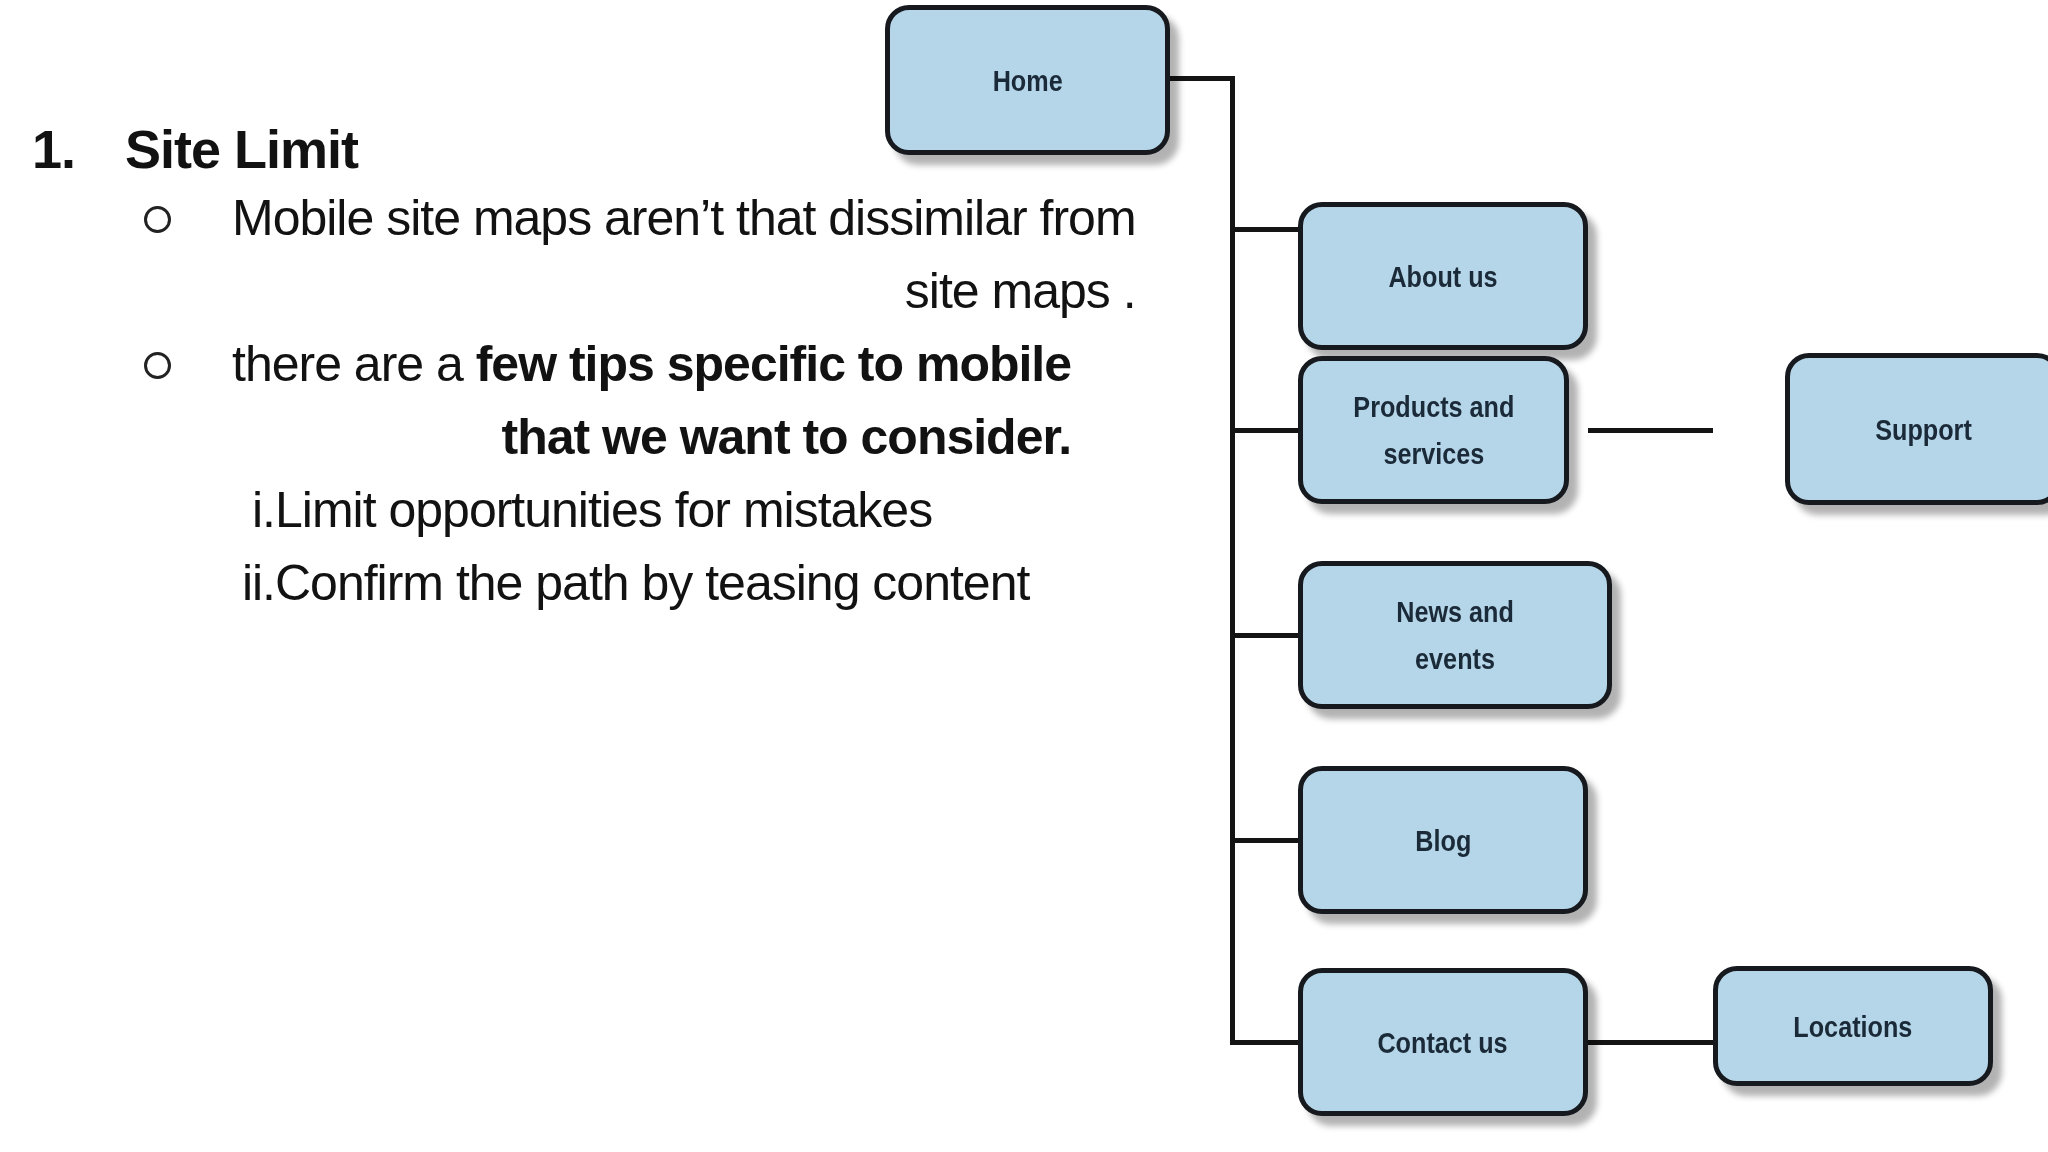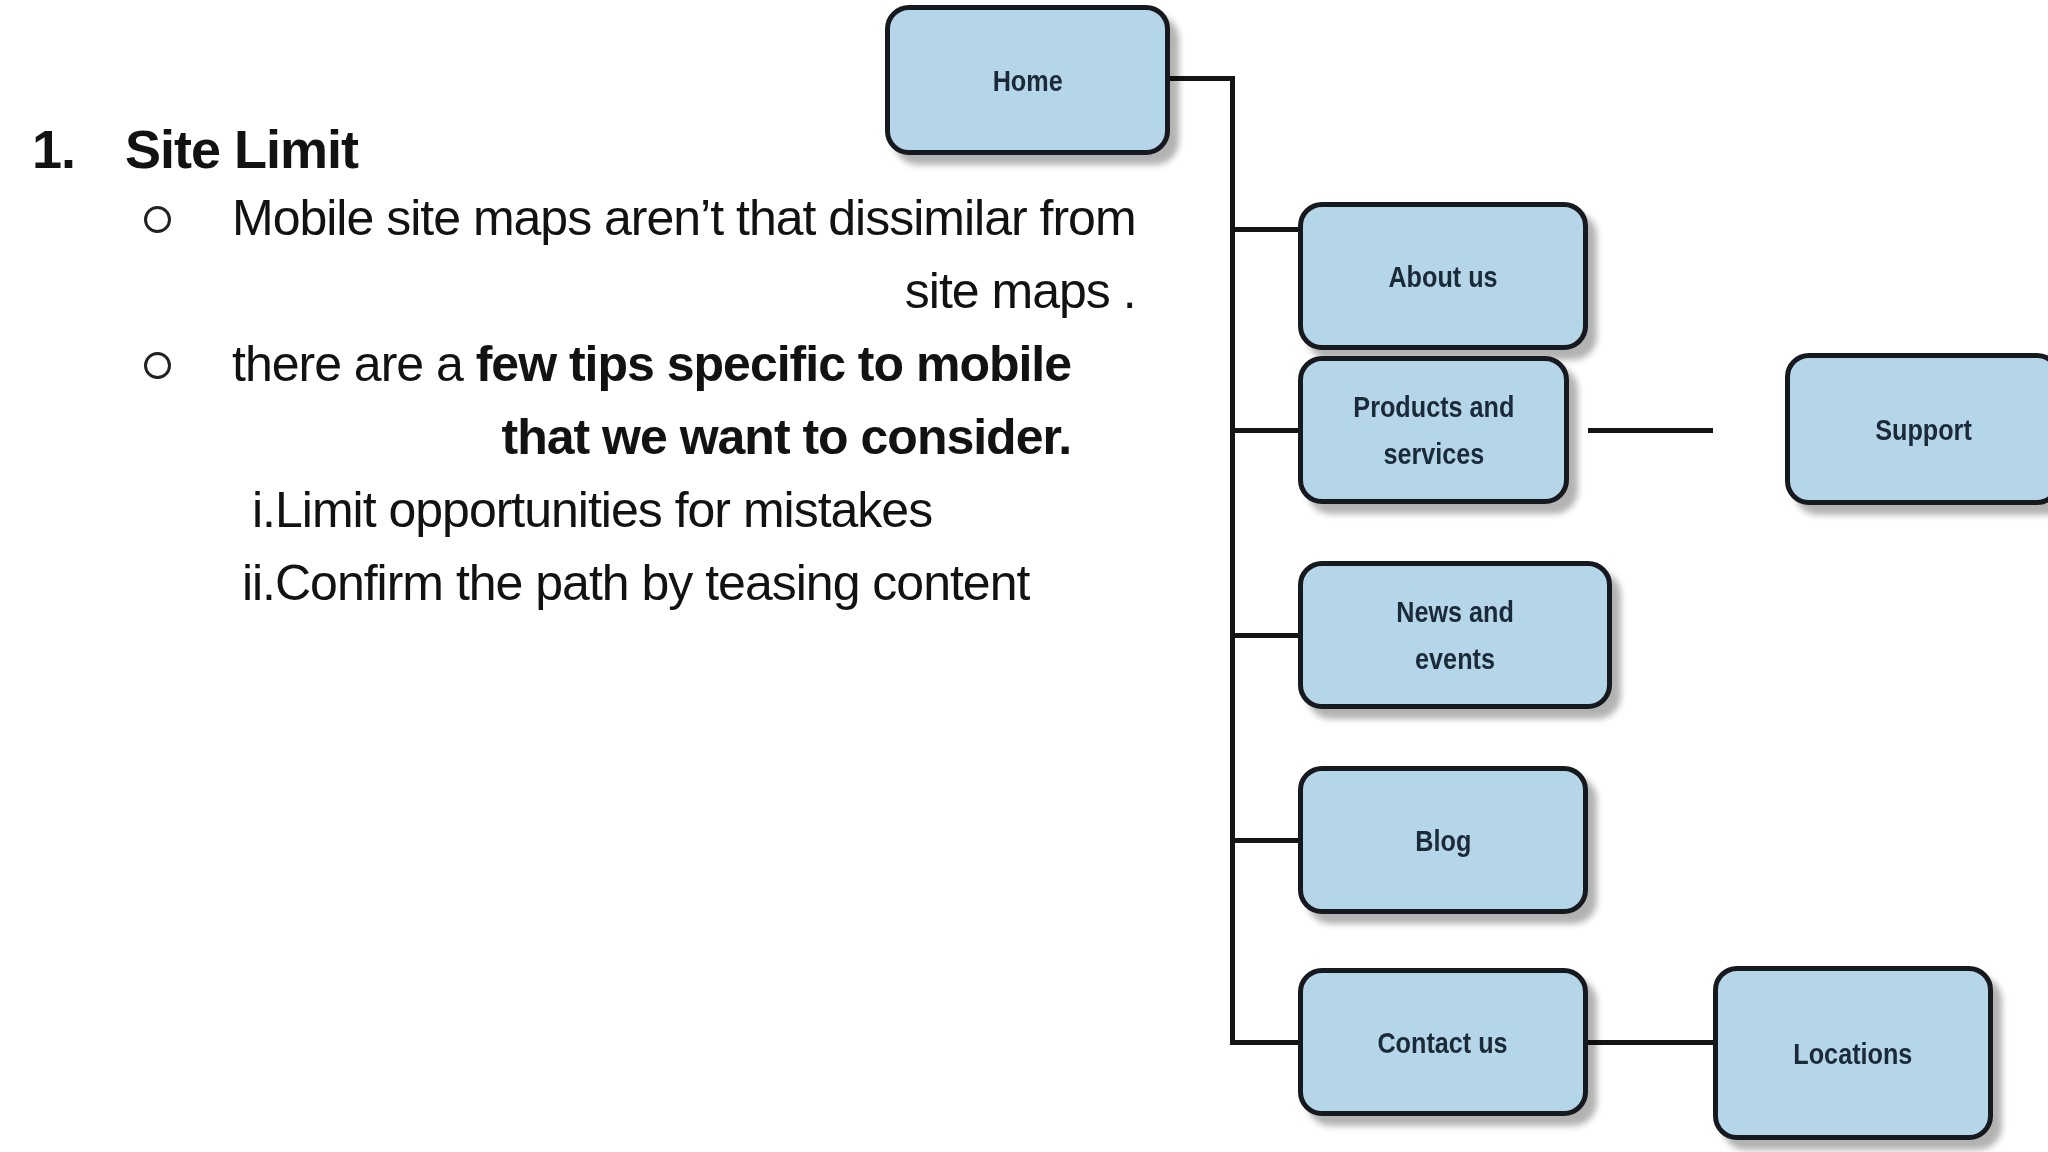--- a/index.html
+++ b/index.html
@@ -125,17 +125,17 @@
   </div>
 
   <div class="node" style="left:1298px;top:968px;width:290px;height:148px;">
     <span class="lbl">Contact us</span>
   </div>
 
   <div class="node" style="left:1785px;top:353px;width:276px;height:152px;">
     <span class="lbl">Support</span>
   </div>
 
-  <div class="node" style="left:1713px;top:966px;width:280px;height:174px;">
+  <div class="node" style="left:1713px;top:966px;width:280px;height:120px;">
     <span class="lbl">Locations</span>
   </div>
 
 </div>
 
 </body></html>

